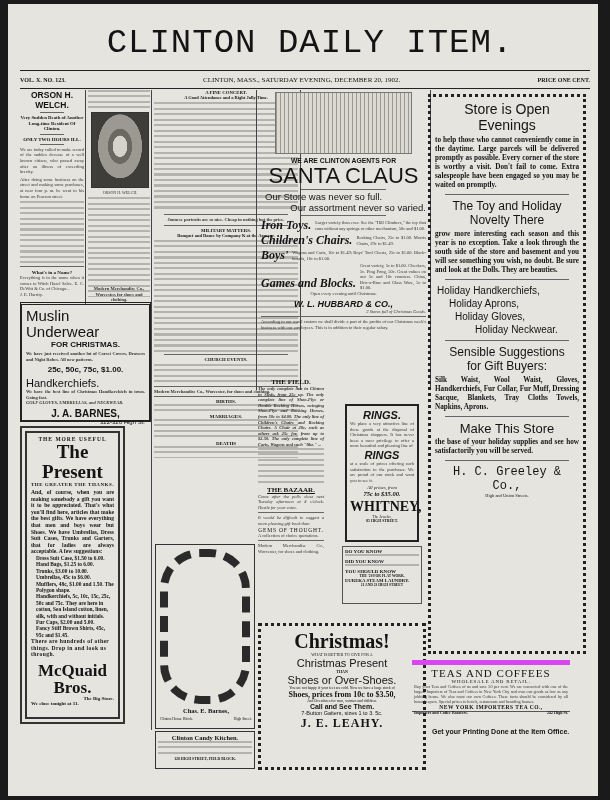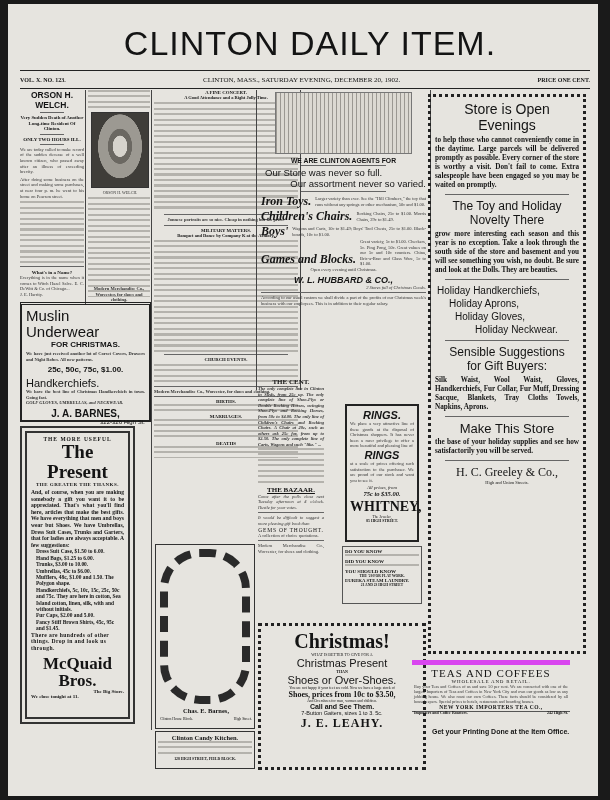--- a/index.html
+++ b/index.html
@@ -5,21 +5,21 @@
   * { box-sizing: border-box; margin: 0; padding: 0; }
   html, body { width: 610px; height: 800px; overflow: hidden; background: #1a1a1a; }
   .page {
     position: absolute; left: 8px; top: 4px; width: 590px; height: 792px;
     background: #e6e4df; color: #141414;
     font-family: "Liberation Serif", serif;
     overflow: hidden;
   }
   .masthead {
     position: absolute; left: 0; top: 20px; width: 590px; text-align: center;
-    font-family: Liberation Sans, sans-serif; font-size: 34px; letter-spacing: 1px; padding-left: 14px;
+    font-family: Liberation Mono, monospace; font-size: 34px; letter-spacing: 1px; padding-left: 14px;
   }
   .rule { position: absolute; left: 12px; width: 570px; border-top: 1px solid #222; }
   .dateline {
     position: absolute; left: 12px; top: 70px; width: 570px; height: 12px;
     font-size: 7px; display: flex; justify-content: space-between; align-items: center;
   }
   .col { position: absolute; top: 86px; }
   .vline { position: absolute; top: 86px; border-left: 1px solid #444; height: 640px; }
   .tiny { font-size: 4.5px; line-height: 5.6px; color: #333; text-align: justify; }
   .hd { text-align: center; font-weight: bold; }
@@ -80,21 +80,21 @@
     <div class="center" style="font-family:'Liberation Sans',sans-serif;font-size:8px;font-weight:bold;">FOR CHRISTMAS.</div>
     <div class="tiny" style="font-weight:bold;margin-top:2px;">We have just received another lot of Corset Covers, Drawers and Night Robes. All new patterns.</div>
     <div class="center" style="font-family:'Liberation Sans',sans-serif;font-size:8px;font-weight:bold;margin-top:3px;">25c, 50c, 75c, $1.00.</div>
     <div style="font-family:'Liberation Sans',sans-serif;font-size:11px;margin-top:3px;">Handkerchiefs.</div>
     <div class="tiny" style="font-weight:bold;">We have the best line of Christmas Handkerchiefs in town. Going fast.</div>
     <div class="tiny" style="font-weight:bold;font-style:italic;">GOLF GLOVES, UMBRELLAS, and NECKWEAR.</div>
     <div class="center" style="font-family:'Liberation Sans',sans-serif;font-size:10px;font-weight:bold;margin-top:2px;">J. A. BARNES,</div>
     <div style="text-align:right;font-family:'Liberation Sans',sans-serif;font-size:6px;">322-326 High St.</div>
   </div>
 
-  <div class="box swirl" style="left:12px;top:422px;width:115px;height:298px;border-width:7px;padding:3px 4px;">
+  <div class="box swirl" style="left:12px;top:422px;width:105px;height:298px;border-width:7px;padding:3px 4px;">
     <div class="center" style="font-size:5.5px;font-weight:bold;letter-spacing:1px;">THE MORE USEFUL</div>
     <div class="center" style="font-family:'Liberation Serif',serif;font-weight:bold;font-size:19px;line-height:20px;">The Present</div>
     <div class="center" style="font-size:5px;font-weight:bold;letter-spacing:.5px;">THE GREATER THE THANKS.</div>
     <div style="font-size:5.6px;line-height:6.6px;font-weight:bold;text-align:justify;margin-top:2px;">And, of course, when you are making somebody a gift you want it to be appreciated. That's what you'll find here, articles that make the best gifts. We have everything that men and boys wear but Shoes. We have Umbrellas, Dress Suit Cases, Trunks and Garters, that for ladies are always acceptable. A few suggestions:</div>
     <div style="font-size:5.4px;line-height:6.4px;font-weight:bold;padding-left:5px;">
       <div>Dress Suit Case, $1.50 to 6.00.</div>
       <div>Hand Bags, $1.25 to 6.00.</div>
       <div>Trunks, $3.00 to 10.00.</div>
       <div>Umbrellas, 45c to $6.00.</div>
       <div>Mufflers, 48c, $1.00 and 1.50. The Polygon shape.</div>
@@ -144,20 +144,21 @@
 
   <div class="box" style="left:147px;top:727px;width:100px;height:38px;border:1px solid #333;padding:2px;">
     <div class="center" style="font-size:6.5px;font-weight:bold;">Clinton Candy Kitchen.</div>
     <div style="height:16px;" class="greytext"></div>
     <div class="center" style="font-size:3.8px;font-weight:bold;">128 HIGH STREET, FIELD BLOCK.</div>
   </div>
 
   <div class="block" style="left:248px;top:86px;width:175px;height:300px;border-left:1px solid #444;border-right:1px solid #444;padding:0 4px;">
     <div style="height:62px;margin:2px 14px;border:1px solid #777;background:repeating-linear-gradient(90deg,#9b9892 0 1px,transparent 1px 4px),#dcd9d2;"></div>
     <div class="center" style="font-family:'Liberation Sans',sans-serif;font-weight:bold;font-size:6.8px;margin-top:3px;">WE ARE CLINTON AGENTS FOR</div>
+    <div class="center" style="font-family:'Liberation Sans',sans-serif;font-size:22px;line-height:24px;">SANTA CLAUS</div>
     <div class="sep" style="margin:1px 40px;"></div>
     <div style="font-family:'Liberation Sans',sans-serif;font-size:9.5px;padding-left:4px;">Our Store was never so full.</div>
     <div style="font-family:'Liberation Sans',sans-serif;font-size:9.5px;text-align:right;">Our assortment never so varied.</div>
     <div class="sep" style="margin:2px 40px;"></div>
     <div>
       <div style="display:flex;gap:4px;align-items:center;">
         <span style="font-style:italic;font-weight:bold;font-size:12px;white-space:nowrap;">Iron Toys.</span>
         <span class="tiny">Larger variety than ever. See the "Hill Climbers," the toy that runs without any springs or other mechanism, 50c and $1.00.</span>
       </div>
       <div style="display:flex;gap:4px;align-items:center;">
@@ -174,21 +175,21 @@
       </div>
     </div>
     <div class="tiny center">Open every evening until Christmas.</div>
     <div class="center" style="font-family:'Liberation Sans',sans-serif;font-style:italic;font-weight:bold;font-size:9px;margin-top:2px;">W. L. HUBBARD &amp; CO.,</div>
     <div class="tiny" style="text-align:right;font-style:italic;">2 Stores full of Christmas Goods.</div>
     <div class="sep" style="margin:2px 0;"></div>
     <div class="tiny">According to our usual custom we shall divide a part of the profits of our Christmas week's business with our employees. This is in addition to their regular salary.</div>
   </div>
 
   <div class="block" style="left:250px;top:374px;width:66px;">
-    <div class="hd" style="font-size:7px;">THE CENT.</div>
+    <div class="hd" style="font-size:7px;">THE FIELD.</div>
     <div class="tiny" style="font-style:italic;font-weight:bold;">The only complete line in Clinton in Sleds, from 25c up. The only complete line of Shoo-Flys or Double Rocking Horses, swinging Shoo-Flys and Rocking Horses, from 50c to $4.00. The only line of Children's Chairs and Rocking Chairs. A Chair at 20c, such as others ask 25c for, from up to $2.50. The only complete line of Carts, Wagons and such "like." ...</div>
     <div style="height:36px;" class="greytext"></div>
     <div class="hd" style="font-size:7px;text-decoration:underline;margin-top:2px;">THE BAZAAR.</div>
     <div class="tiny" style="font-style:italic;">Come after the polls close next Tuesday afternoon at 4 o'clock. Hustle for your votes.</div>
     <div class="sep" style="margin:2px 0;"></div>
     <div class="tiny" style="font-style:italic;">It would be difficult to suggest a more pleasing gift book than</div>
     <div class="center" style="font-size:5.5px;letter-spacing:.8px;">GEMS OF THOUGHT.</div>
     <div class="tiny">A collection of choice quotations.</div>
     <div class="sep" style="margin:2px 0;"></div>
     <div class="tiny">Modern Merchandise Co., Worcester, for shoes and clothing.</div>
@@ -247,21 +248,21 @@
       <div style="padding-left:40px;">Holiday Neckwear.</div>
     </div>
     <div class="sep" style="margin:4px 10px;"></div>
     <div class="center" style="font-family:'Liberation Sans',sans-serif;font-size:12px;line-height:14px;">Sensible Suggestions</div>
     <div class="center" style="font-family:'Liberation Sans',sans-serif;font-size:12px;line-height:14px;">for Gift Buyers:</div>
     <div style="font-size:7.2px;line-height:9px;font-weight:bold;text-align:justify;margin-top:3px;">Silk Waist, Wool Waist, Gloves, Handkerchiefs, Fur Collar, Fur Muff, Dressing Sacque, Blankets, Tray Cloths Towels, Napkins, Aprons.</div>
     <div class="sep" style="margin:4px 10px;"></div>
     <div class="center" style="font-family:'Liberation Sans',sans-serif;font-size:13px;line-height:15px;">Make This Store</div>
     <div style="font-size:7.2px;line-height:9px;font-weight:bold;text-align:justify;margin-top:2px;">the base of your holiday supplies and see how satisfactorily you will be served.</div>
     <div class="sep" style="margin:4px 10px;"></div>
-    <div class="center" style="font-family:Liberation Serif, serif;font-size:12px;">H. C. Greeley &amp; Co.,</div>
+    <div class="center" style="font-family:Liberation Mono, monospace;font-size:12px;">H. C. Greeley &amp; Co.,</div>
     <div class="center" style="font-size:4.5px;">High and Union Streets.</div>
   </div>
 
   <div class="block" style="left:404px;top:656px;width:158px;height:52px;padding:2px;border-top:5px solid #d946ef;border-bottom:1px solid #555;">
     <div class="center" style="font-size:11px;letter-spacing:1px;">TEAS AND COFFEES</div>
     <div class="center" style="font-size:5px;letter-spacing:.8px;">WHOLESALE AND RETAIL.</div>
     <div class="tiny" style="font-size:4.2px;line-height:5px;">Buy your Teas and Coffees of us and save 50 per cent. We are connected with one of the largest Importers of Teas and Coffees in New York City and own our goods as low as any jobbing house. We also roast our own Coffees. These facts should be considered by all housekeepers. Special prices to hotels, restaurants and boarding houses.</div>
     <div class="center" style="font-size:5.5px;font-weight:bold;letter-spacing:.5px;">NEW YORK IMPORTERS TEA CO.,</div>
     <div style="display:flex;justify-content:space-between;font-size:4px;font-weight:bold;">
       <span>Importers and Coffee Roasters.</span>

